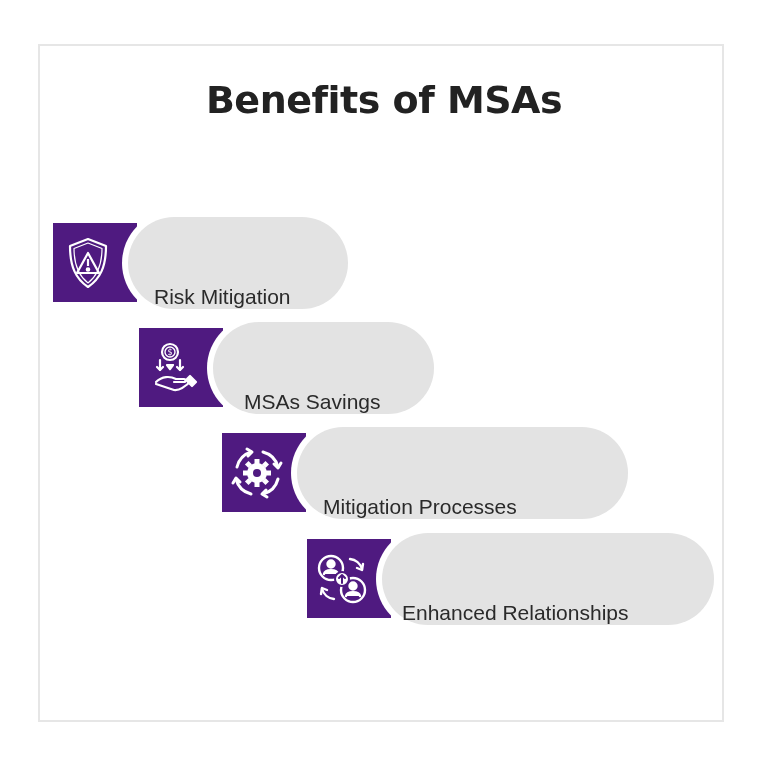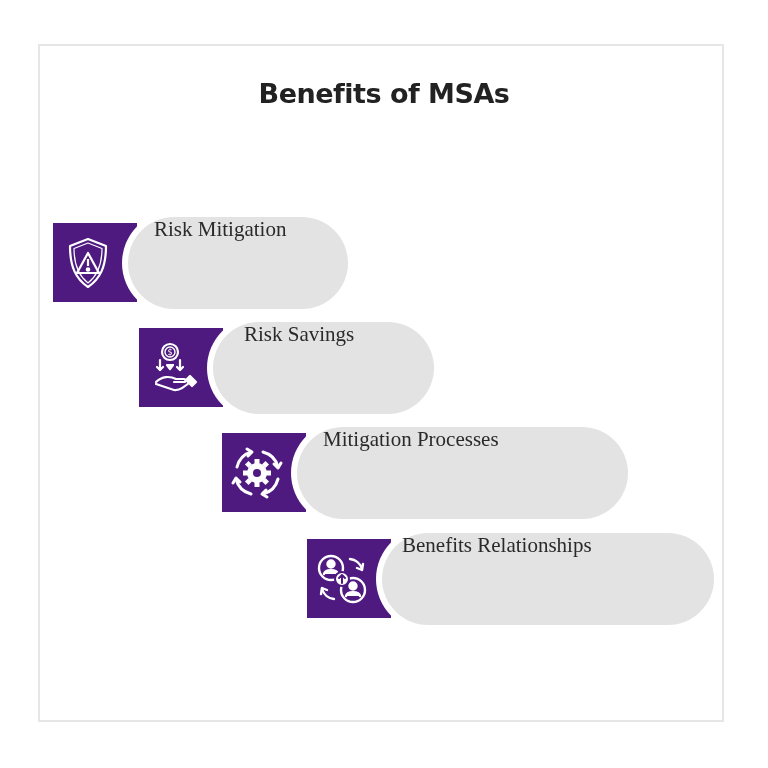--- a/index.html
+++ b/index.html
@@ -1,22 +1,22 @@
 <!DOCTYPE html>
 <html><head>
 <meta charset="utf-8">
 <style>
   html, body { margin:0; padding:0; background:#ffffff; }
   body { width:768px; height:768px; position:relative; overflow:hidden; font-family:"Liberation Sans", sans-serif; }
   .frame { position:absolute; left:38px; top:44px; width:686px; height:678px; border:2px solid #e6e6e6; box-sizing:border-box; background:#fff; }
-  .title { position:absolute; left:0; width:768px; top:78px; text-align:center; font-family:"DejaVu Sans", sans-serif; font-weight:bold; font-size:27px; color:#222222; letter-spacing:-0.5px; }
+  .title { position:absolute; left:0; width:768px; top:78px; text-align:center; font-family:"DejaVu Sans", sans-serif; font-weight:bold; font-size:38px; color:#222222; letter-spacing:-0.5px; }
   .item { position:absolute; }
   .icon-box { position:absolute; width:84px; height:79px; background:#4f1a80; display:flex; align-items:center; justify-content:center; }
   .icon-box svg { width:60px; height:60px; margin-right:14px; }
-  .pill { position:absolute; height:92px; border-radius:46px; background:#e3e3e3; box-shadow:0 0 0 6px #ffffff; display:flex; align-items:flex-start; box-sizing:border-box; padding-left:26px; font-family:Liberation Serif, serif; font-size:21px; color:#2a2a2a; }
+  .pill { position:absolute; height:92px; border-radius:46px; background:#e3e3e3; box-shadow:0 0 0 6px #ffffff; display:flex; align-items:flex-end; box-sizing:border-box; padding-left:26px; font-family:Liberation Sans, sans-serif; font-size:21px; color:#2a2a2a; }
 </style>
 </head>
 <body>
 
 <div class="frame"></div>
 
 <div class="title">Benefits of MSAs</div>
 
 <div class="item">
   <div class="icon-box" style="left:53px; top:223px;">
@@ -43,21 +43,21 @@
         <path d="M13 29 L16 32 L19 29"></path>
       <path d="M23 27 L26 31 L29 27 Z" fill="#fff"></path>
       <line x1="36" y1="22" x2="36" y2="32"></line>
         <path d="M33 29 L36 32 L39 29"></path>
       <path d="M12 44 C18 38 26 38 32 41 L40 41 C42 41 42 44 40 44 L30 44" fill="none"></path>
       <path d="M12 46 L30 52 C36 53 42 48 48 42"></path>
       <path d="M46 38 L52 44 L48 48 L42 42 Z" fill="#fff"></path>
     </svg>
   </div>
   <div class="pill" style="left:213px; top:322px; width:221px; padding-left:31px;">
-    <span>Risk Savings</span>
+    <span>MSAs Savings</span>
   </div>
 </div>
 
 <div class="item">
   <div class="icon-box" style="left:222px; top:433px;">
     <svg viewBox="0 0 60 60" fill="none" stroke="#fff" stroke-width="3" stroke-linecap="round" stroke-linejoin="round">
       <path d="M10 24 A21 21 0 0 1 24 9"></path>
         <path d="M20 6 L25 9 L21 13"></path>
       <path d="M36 9 A21 21 0 0 1 51 24"></path>
         <path d="M54 20 L51 25 L47 21"></path>
@@ -95,15 +95,15 @@
       <path d="M34 47 C35 42 47 42 48 47" fill="#fff"></path>
       <circle cx="30" cy="30" r="7" fill="#fff" stroke="#4f1a80" stroke-width="2"></circle>
       <path d="M30 34 L30 26 M27 29 L30 26 L33 29" stroke="#4f1a80" stroke-width="2"></path>
       <path d="M38 10 A14 14 0 0 1 50 20"></path>
         <path d="M51 15 L50 21 L45 19"></path>
       <path d="M22 50 A14 14 0 0 1 10 40"></path>
         <path d="M9 45 L10 39 L15 41"></path>
     </svg>
   </div>
   <div class="pill" style="left:382px; top:533px; width:332px; padding-left:20px;">
-    <span>Benefits Relationships</span>
+    <span>Enhanced Relationships</span>
   </div>
 </div>
 
 </body></html>

